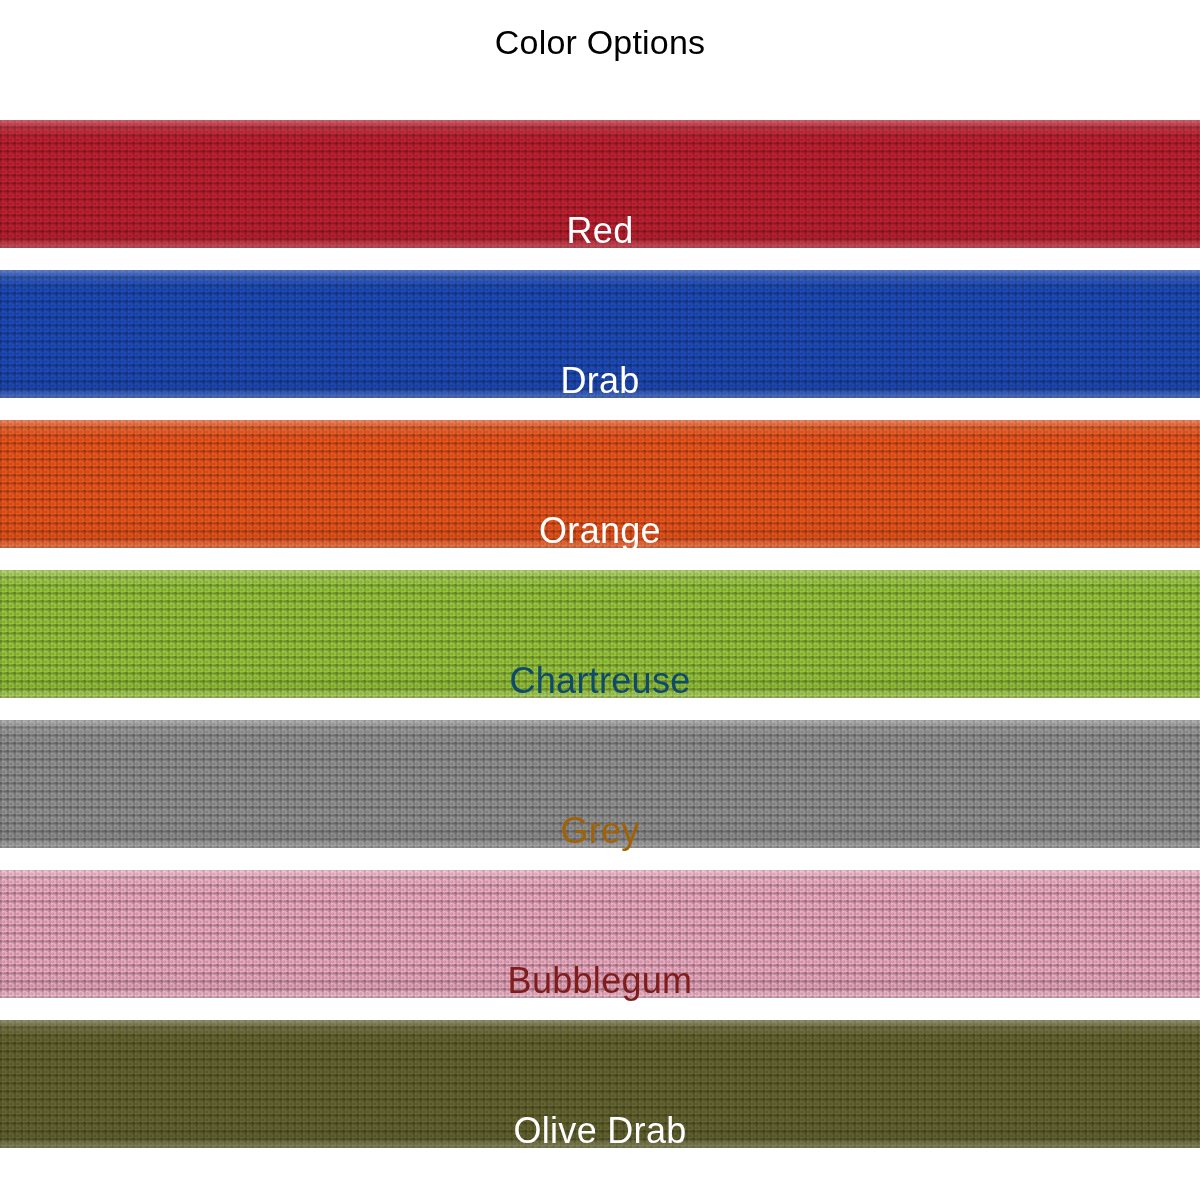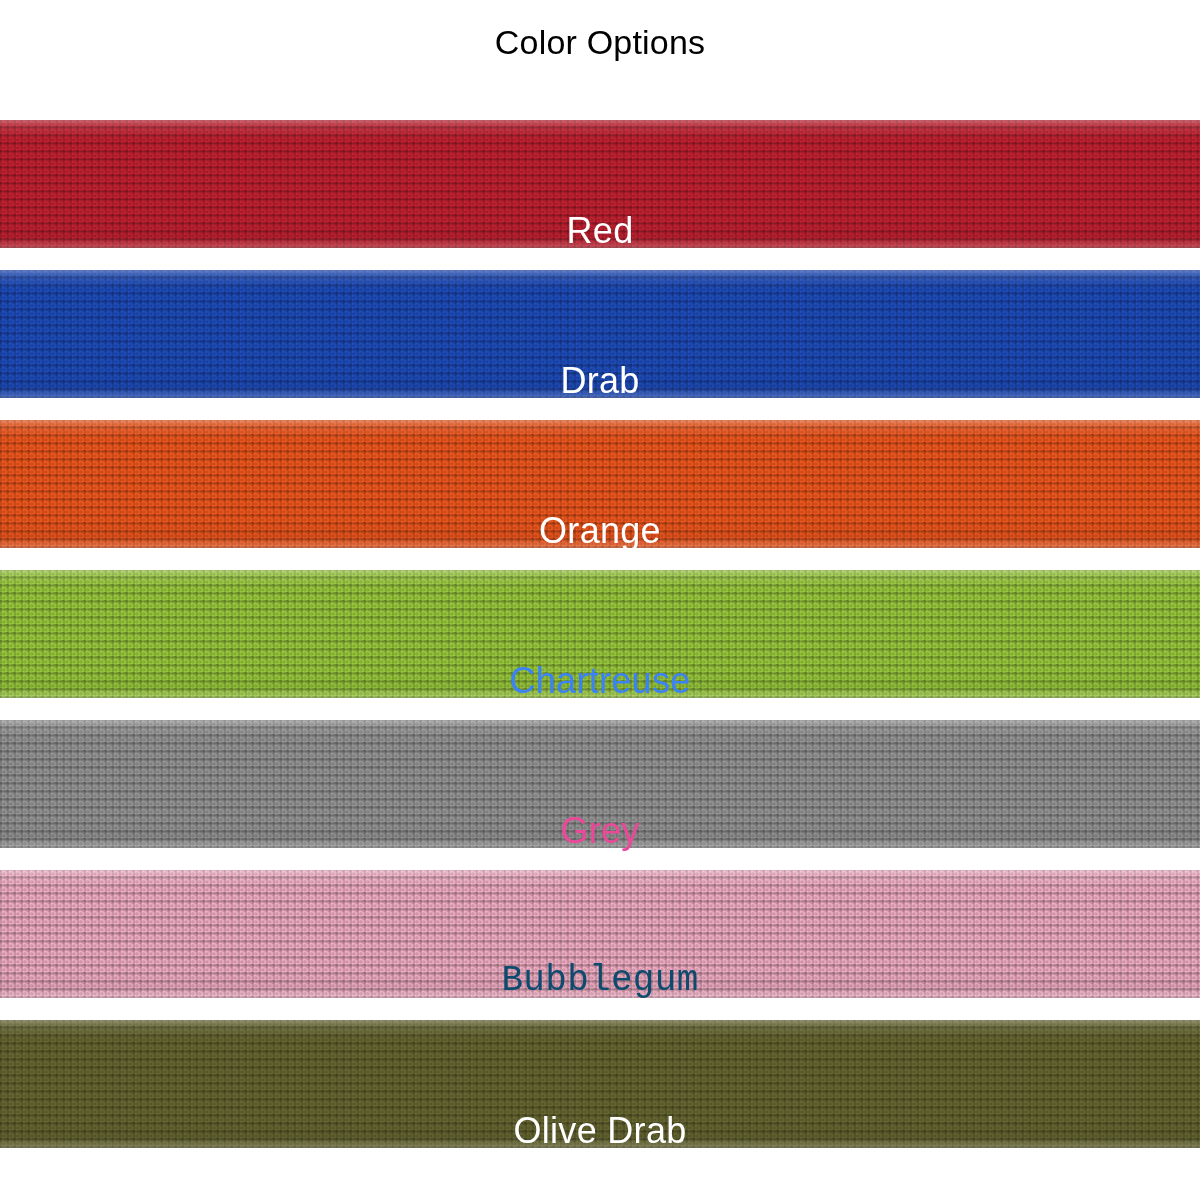--- a/index.html
+++ b/index.html
@@ -146,39 +146,39 @@
     </div>
     <div class="swatch-label" style="color: rgb(255, 255, 255);">Orange</div>
   </div>
 
   <div class="swatch-row">
     <div class="strap">
       <div class="strap-base" style="background: rgb(159, 209, 63);"></div>
       <div class="strap-weave"></div>
       <div class="strap-shade"></div>
     </div>
-    <div class="swatch-label" style="color: #3b82f6;">Chartreuse</div>
+    <div class="swatch-label" style="color: #0c4a6e;">Chartreuse</div>
   </div>
 
   <div class="swatch-row">
     <div class="strap">
       <div class="strap-base" style="background: rgb(155, 155, 155);"></div>
       <div class="strap-weave"></div>
       <div class="strap-shade"></div>
     </div>
-    <div class="swatch-label" style="color: #ec4899;">Grey</div>
+    <div class="swatch-label" style="color: #a16207;">Grey</div>
   </div>
 
   <div class="swatch-row">
     <div class="strap">
       <div class="strap-base" style="background: rgb(251, 180, 204);"></div>
       <div class="strap-weave"></div>
       <div class="strap-shade"></div>
     </div>
-    <div class="swatch-label" style="color: #0c4a6e; font-family: Liberation Mono, monospace;">Bubblegum</div>
+    <div class="swatch-label" style="color: #7f1d1d;">Bubblegum</div>
   </div>
 
   <div class="swatch-row">
     <div class="strap">
       <div class="strap-base" style="background: rgb(107, 107, 51);"></div>
       <div class="strap-weave"></div>
       <div class="strap-shade"></div>
     </div>
     <div class="swatch-label" style="color: rgb(255, 255, 255);">Olive Drab</div>
   </div>

